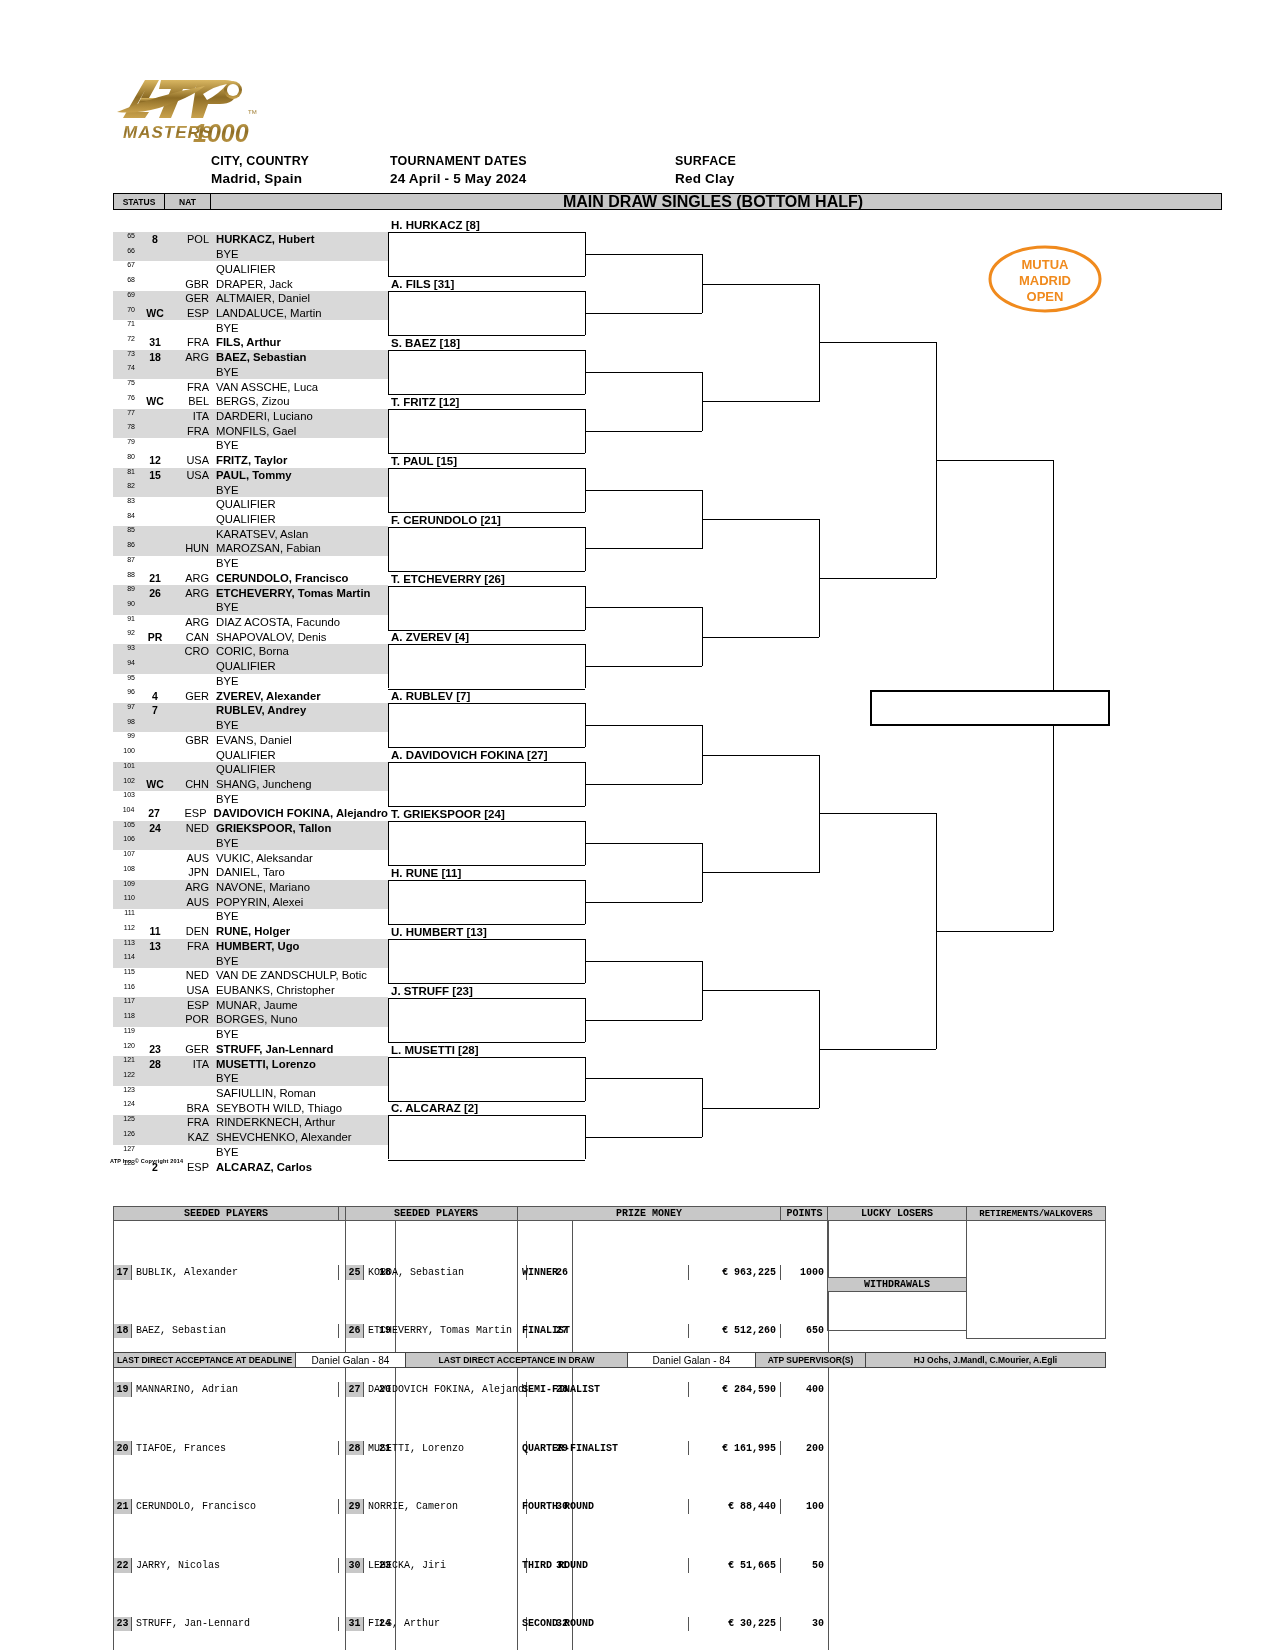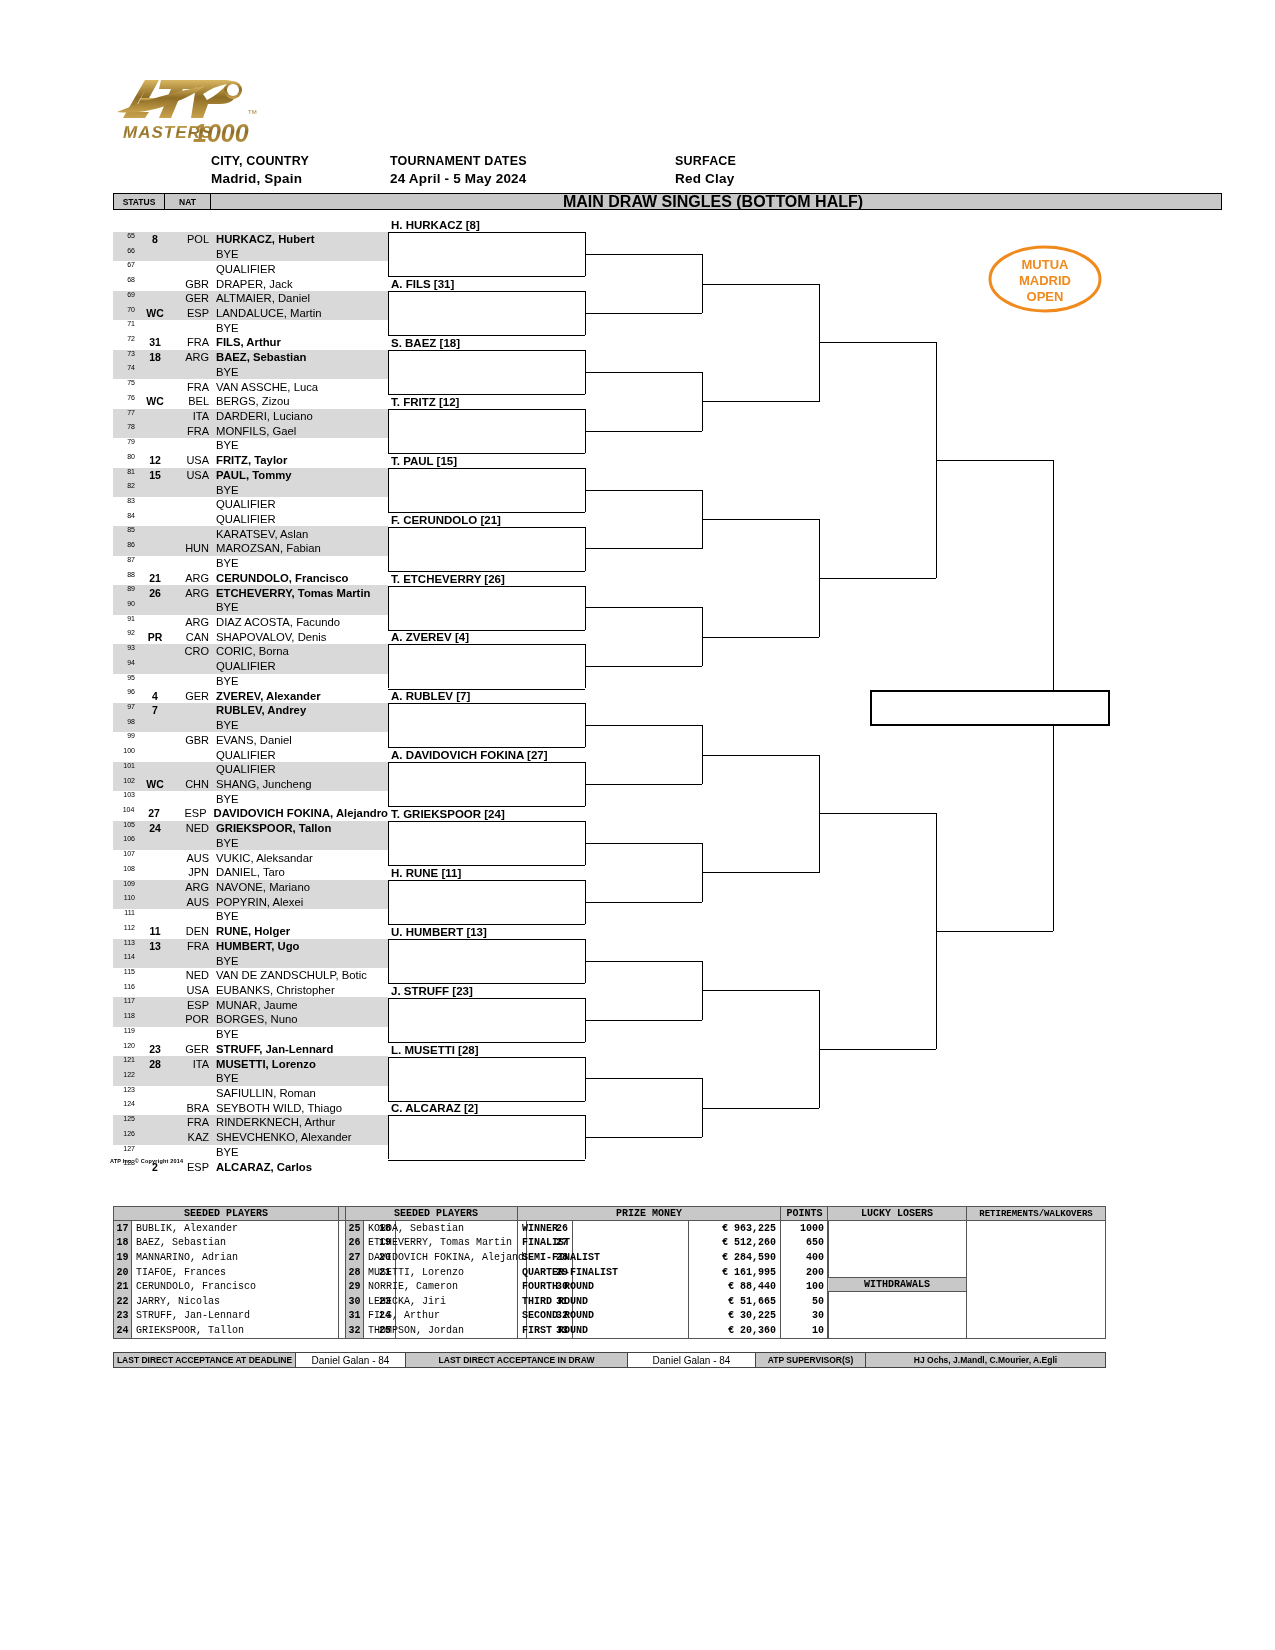--- a/index.html
+++ b/index.html
@@ -53,21 +53,21 @@
 
   
   .finalbox{position:absolute;left:870px;top:690px;width:236px;height:32px;border:2px solid #000;background:#fff;}
 
   
   .copyr{position:absolute;left:110px;top:1158px;font-size:5.5px;font-weight:bold;letter-spacing:.2px;}
 
   
   .tbl{position:absolute;border:1px solid #555;box-sizing:border-box;font-family:Liberation Mono, monospace;}
   .th{background:#c8c8c8;font-size:10px;font-weight:bold;height:14px;display:flex;align-items:center;justify-content:center;border-bottom:1px solid #555;box-sizing:border-box;}
-  .trow{display:flex;height:14.6px;font-size:10px;align-items:center;box-sizing:border-box;}
+  .trow{display:flex;height:14.6px;font-size:10px;align-items:center;box-sizing:border-box;margin-top:44px;}
   .sidx{width:18px;background:#c8c8c8;border-right:1px solid #555;height:100%;display:flex;align-items:center;justify-content:center;font-weight:bold;font-size:10px;box-sizing:border-box;}
   .snam{flex:1;padding-left:4px;white-space:nowrap;overflow:hidden;}
   .srank{width:30px;text-align:right;padding-right:4px;font-weight:bold;border-left:1px solid #555;height:100%;display:flex;align-items:center;justify-content:flex-end;box-sizing:border-box;}
   .pmlabel{flex:1;padding-left:4px;font-weight:bold;}
   .pmval{width:92px;text-align:right;padding-right:4px;font-weight:bold;border-left:1px solid #555;height:100%;display:flex;align-items:center;justify-content:flex-end;box-sizing:border-box;}
   .ptsval{width:38px;text-align:right;padding-right:4px;font-weight:bold;border-left:1px solid #555;height:100%;display:flex;align-items:center;justify-content:flex-end;box-sizing:border-box;}
 
   
   .foot{position:absolute;left:113px;top:1352px;height:16px;display:flex;align-items:stretch;font-size:8.5px;font-weight:bold;}
   .foot > div{display:flex;align-items:center;justify-content:center;border:1px solid #444;border-right:none;box-sizing:border-box;}
@@ -800,21 +800,21 @@
           <div class="ptsval" style="width:48px">10</div>
         </div>
       </div>
   </div>
 
   <div class="tbl" id="t-ll" style="left:827px;top:1206px;width:140px;height:76px;">
     <div class="th">LUCKY LOSERS</div>
     <div style="height:47px;"></div>
   </div>
 
-  <div class="tbl" id="t-wd" style="left:827px;top:1277px;width:140px;height:62px;">
+  <div class="tbl" id="t-wd" style="left:827px;top:1277px;width:140px;height:54px;">
     <div class="th">WITHDRAWALS</div>
     <div style="height:47px;"></div>
   </div>
 
   <div class="tbl" id="t-ret" style="left:966px;top:1206px;width:140px;height:133px;">
     <div class="th" style="font-size:9px;">RETIREMENTS/WALKOVERS</div>
     <div style="height:118px;"></div>
   </div>
 
   <div class="foot">

